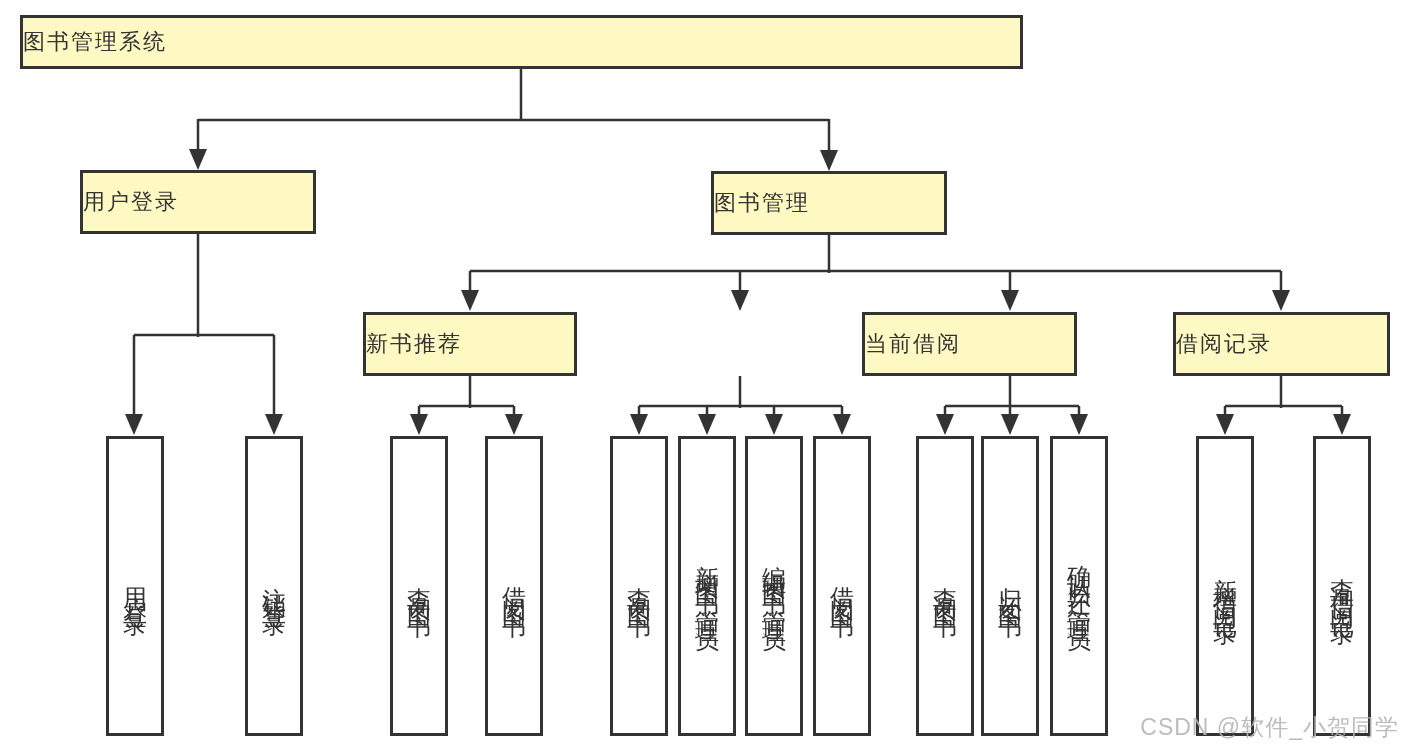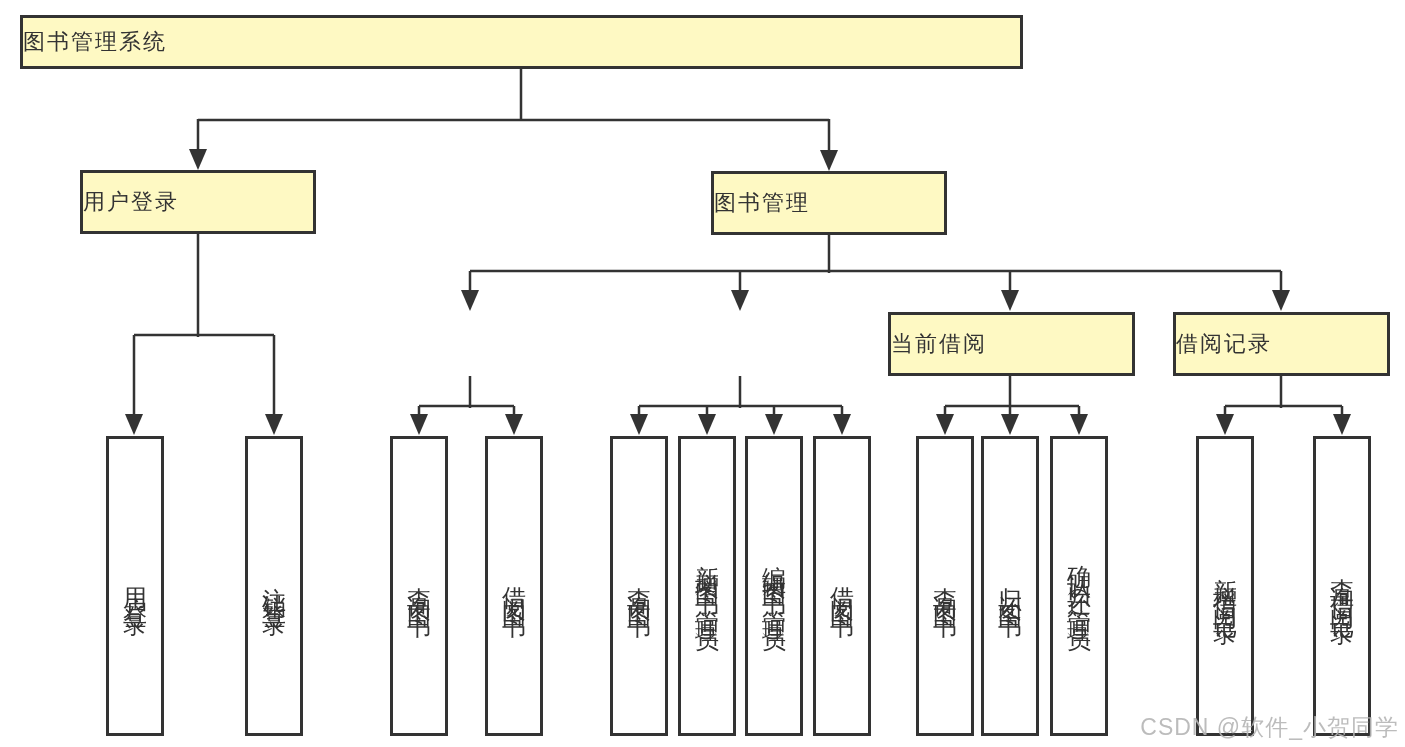--- a/index.html
+++ b/index.html
@@ -71,21 +71,24 @@
     <span>图书管理系统</span>
   </div>
 
   <div class="hbox" style="left:80px;top:170px;width:236px;height:64px">
     <span>用户登录</span>
   </div>
   <div class="hbox" style="left:711px;top:171px;width:236px;height:64px">
     <span>图书管理</span>
   </div>
 
-  <div class="hbox" style="left:888px;top:312px;width:247px;height:64px">
+  <div class="hbox" style="left:363px;top:312px;width:214px;height:64px">
+    <span>新书推荐</span>
+  </div>
+  <div class="hbox" style="left:862px;top:312px;width:215px;height:64px">
     <span>当前借阅</span>
   </div>
   <div class="hbox" style="left:1173px;top:312px;width:217px;height:64px">
     <span>借阅记录</span>
   </div>
 
   <div class="vbox" style="left:106px">
     <span>用户登录</span>
   </div>
   <div class="vbox" style="left:245px">

